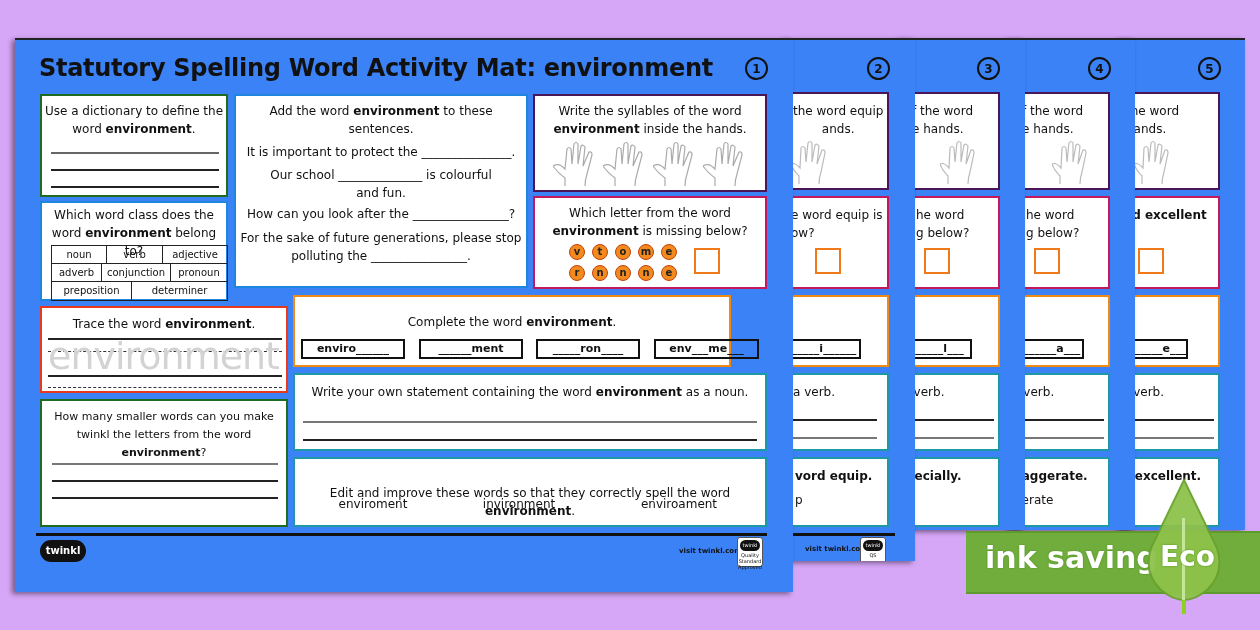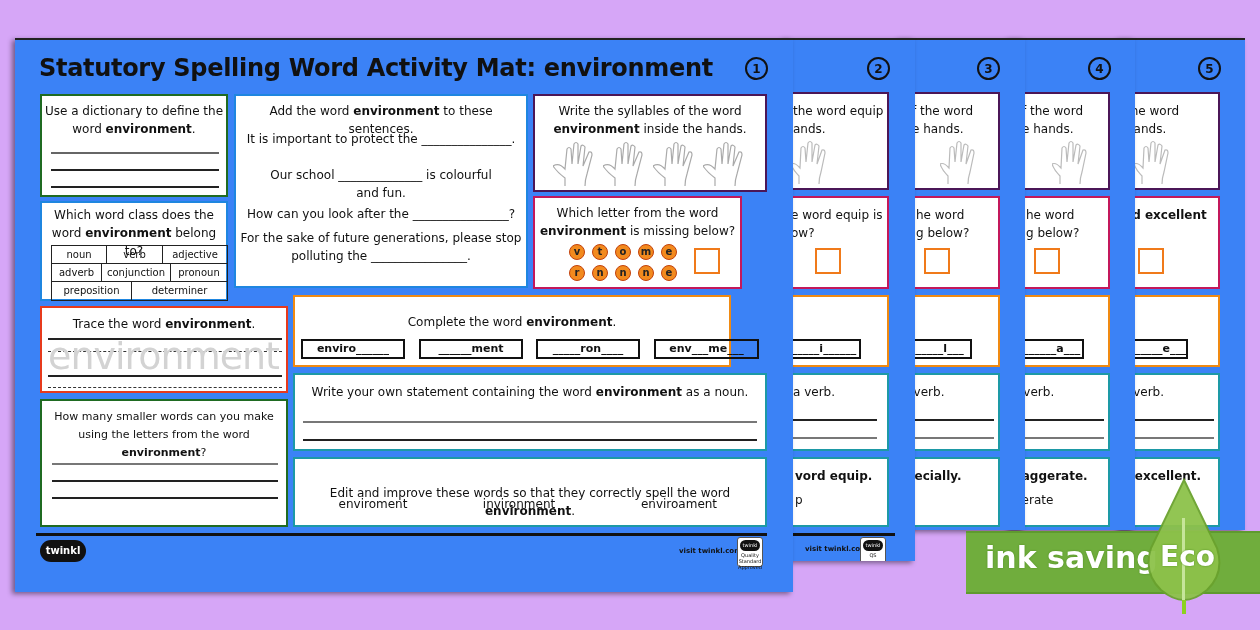--- a/index.html
+++ b/index.html
@@ -167,21 +167,21 @@
   </div>
   <div class="box b-teal" style="left:-20px; top:417px; width:120px; height:70px;">
     <div class="txt" style="position:absolute;left:24px;top:8px;text-align:left;font-weight:bold;">pecially.</div>
   </div>
 
 </div>
 
 <div class="page" style="left:785px; width:130px; height:523px;">
   <div class="num" style="left:82px;">2</div>
   <div class="box b-purple" style="left:-20px; top:52px; width:124px; height:98px;">
-    <div class="txt" style="position:absolute;left:26px;top:8px;text-align:left;"><span>the word equip</span><br><span>ands.</span></div>
+    <div class="txt" style="position:absolute;left:26px;top:8px;text-align:center;"><span>the word equip</span><br><span>ands.</span></div>
     <svg class="hand" style="left:24px;top:46px" width="40" height="46" viewBox="0 0 40 46">
         <path d="M8 44 L8 36 Q2 30 0 24 Q4 22 9 28 L10 8 Q12 5 14 8 L15 22 L17 3 Q19 0 21 3 L21 22 L24 5 Q26 3 28 6 L26 24 L31 10 Q34 9 34 13 L30 32 Q28 38 28 44" fill="none" stroke="#bbb" stroke-width="1.2"></path>
       </svg>
   </div>
   <div class="box b-crimson" style="left:-20px; top:156px; width:124px; height:93px;">
     <div class="txt" style="position:absolute;left:24px;top:8px;text-align:left;"><span>e word equip is</span><br><span>ow?</span></div>
     <div class="ansbox" style="left:48px;top:50px;"></div>
   </div>
   <div class="box b-orange" style="left:-20px; top:255px; width:124px; height:72px;">
     <div class="cbox" style="left:20px;top:42px;width:74px;">_____i______</div>
@@ -234,21 +234,21 @@
         <div class="wc-cell" style="width:80px;">preposition</div>
         <div class="wc-cell" style="flex:1;">determiner</div>
       </div>
     </div>
   </div>
 
   <div class="box b-blue" style="left:219px; top:54px; width:294px; height:194px;">
     <div class="txt" style="position:absolute;left:0;right:0;top:6px;">
       <span>Add the word </span><b>environment</b><span> to these sentences.</span>
     </div>
-    <div class="txt" style="position:absolute;left:0;right:0;top:34px;">It is important to protect the _______________.</div>
+    <div class="txt" style="position:absolute;left:0;right:0;top:47px;">It is important to protect the _______________.</div>
     <div class="txt" style="position:absolute;left:0;right:0;top:70px;"><span>Our school  ______________  is colourful</span><br><span>and fun.</span></div>
     <div class="txt" style="position:absolute;left:0;right:0;top:109px;">How can you look after the  ________________?</div>
     <div class="txt" style="position:absolute;left:0;right:0;top:133px;"><span>For the sake of future generations, please stop</span><br><span>polluting the  ________________.</span></div>
   </div>
 
   <div class="box b-purple" style="left:518px; top:54px; width:234px; height:98px;">
     <div class="txt" style="margin-top:6px;">
       <span>Write the syllables of the word</span><br>
       <b>environment</b><span> inside the hands.</span>
     </div>
@@ -259,21 +259,21 @@
         <path d="M12 46 L12 38 Q4 32 0 26 Q6 22 12 29 L14 9 Q16 6 18 9 L19 24 L21 4 Q23 1 25 4 L25 24 L28 6 Q30 4 32 7 L30 26 L36 12 Q39 11 39 15 L34 34 Q32 40 32 46" fill="none" stroke="#aaa" stroke-width="1.2"></path>
       </svg>
     <svg class="hand" style="left:118px;top:44px" width="44" height="48" viewBox="0 0 44 48">
         <path d="M12 46 L12 38 Q4 32 0 26 Q6 22 12 29 L14 9 Q16 6 18 9 L19 24 L21 4 Q23 1 25 4 L25 24 L28 6 Q30 4 32 7 L30 26 L36 12 Q39 11 39 15 L34 34 Q32 40 32 46" fill="none" stroke="#aaa" stroke-width="1.2"></path>
       </svg>
     <svg class="hand" style="left:168px;top:44px" width="44" height="48" viewBox="0 0 44 48">
         <path d="M12 46 L12 38 Q4 32 0 26 Q6 22 12 29 L14 9 Q16 6 18 9 L19 24 L21 4 Q23 1 25 4 L25 24 L28 6 Q30 4 32 7 L30 26 L36 12 Q39 11 39 15 L34 34 Q32 40 32 46" fill="none" stroke="#aaa" stroke-width="1.2"></path>
       </svg>
   </div>
 
-  <div class="box b-crimson" style="left:518px; top:156px; width:209px; height:93px;">
+  <div class="box b-crimson" style="left:518px; top:156px; width:234px; height:93px;">
     <div class="txt" style="margin-top:6px;">
       <span>Which letter from the word</span><br>
       <b>environment</b><span> is missing below?</span>
     </div>
     <div class="ball" style="left:34px;top:46px;">v</div>
     <div class="ball" style="left:57px;top:46px;">t</div>
     <div class="ball" style="left:80px;top:46px;">o</div>
     <div class="ball" style="left:103px;top:46px;">m</div>
     <div class="ball" style="left:126px;top:46px;">e</div>
     <div class="ball" style="left:34px;top:67px;">r</div>
@@ -291,21 +291,21 @@
     <div class="line" style="left:6px;top:30px;width:234px;"></div>
     <div class="dash" style="left:6px;top:43px;width:234px;"></div>
     <div class="trace">environment</div>
     <div class="line" style="left:6px;top:67px;width:234px;"></div>
     <div class="dash" style="left:6px;top:79px;width:234px;"></div>
   </div>
 
   <div class="box b-green" style="left:25px; top:359px; width:248px; height:128px;">
     <div class="txt" style="margin-top:7px;font-size:11px;">
       <span>How many smaller words can you make</span><br>
-      <span>using the letters from the word </span><b>environment</b><span>?</span>
+      <span>twinkl the letters from the word </span><b>environment</b><span>?</span>
     </div>
     <div class="line grey" style="left:10px;top:62px;width:226px;"></div>
     <div class="line" style="left:10px;top:79px;width:226px;"></div>
     <div class="line" style="left:10px;top:96px;width:226px;"></div>
   </div>
 
   <div class="box b-orange" style="left:278px; top:255px; width:438px; height:72px;">
     <div class="txt" style="position:absolute;left:0;right:0;top:16px;">
       <span>Complete the word </span><b>environment</b><span>.</span>
     </div>

